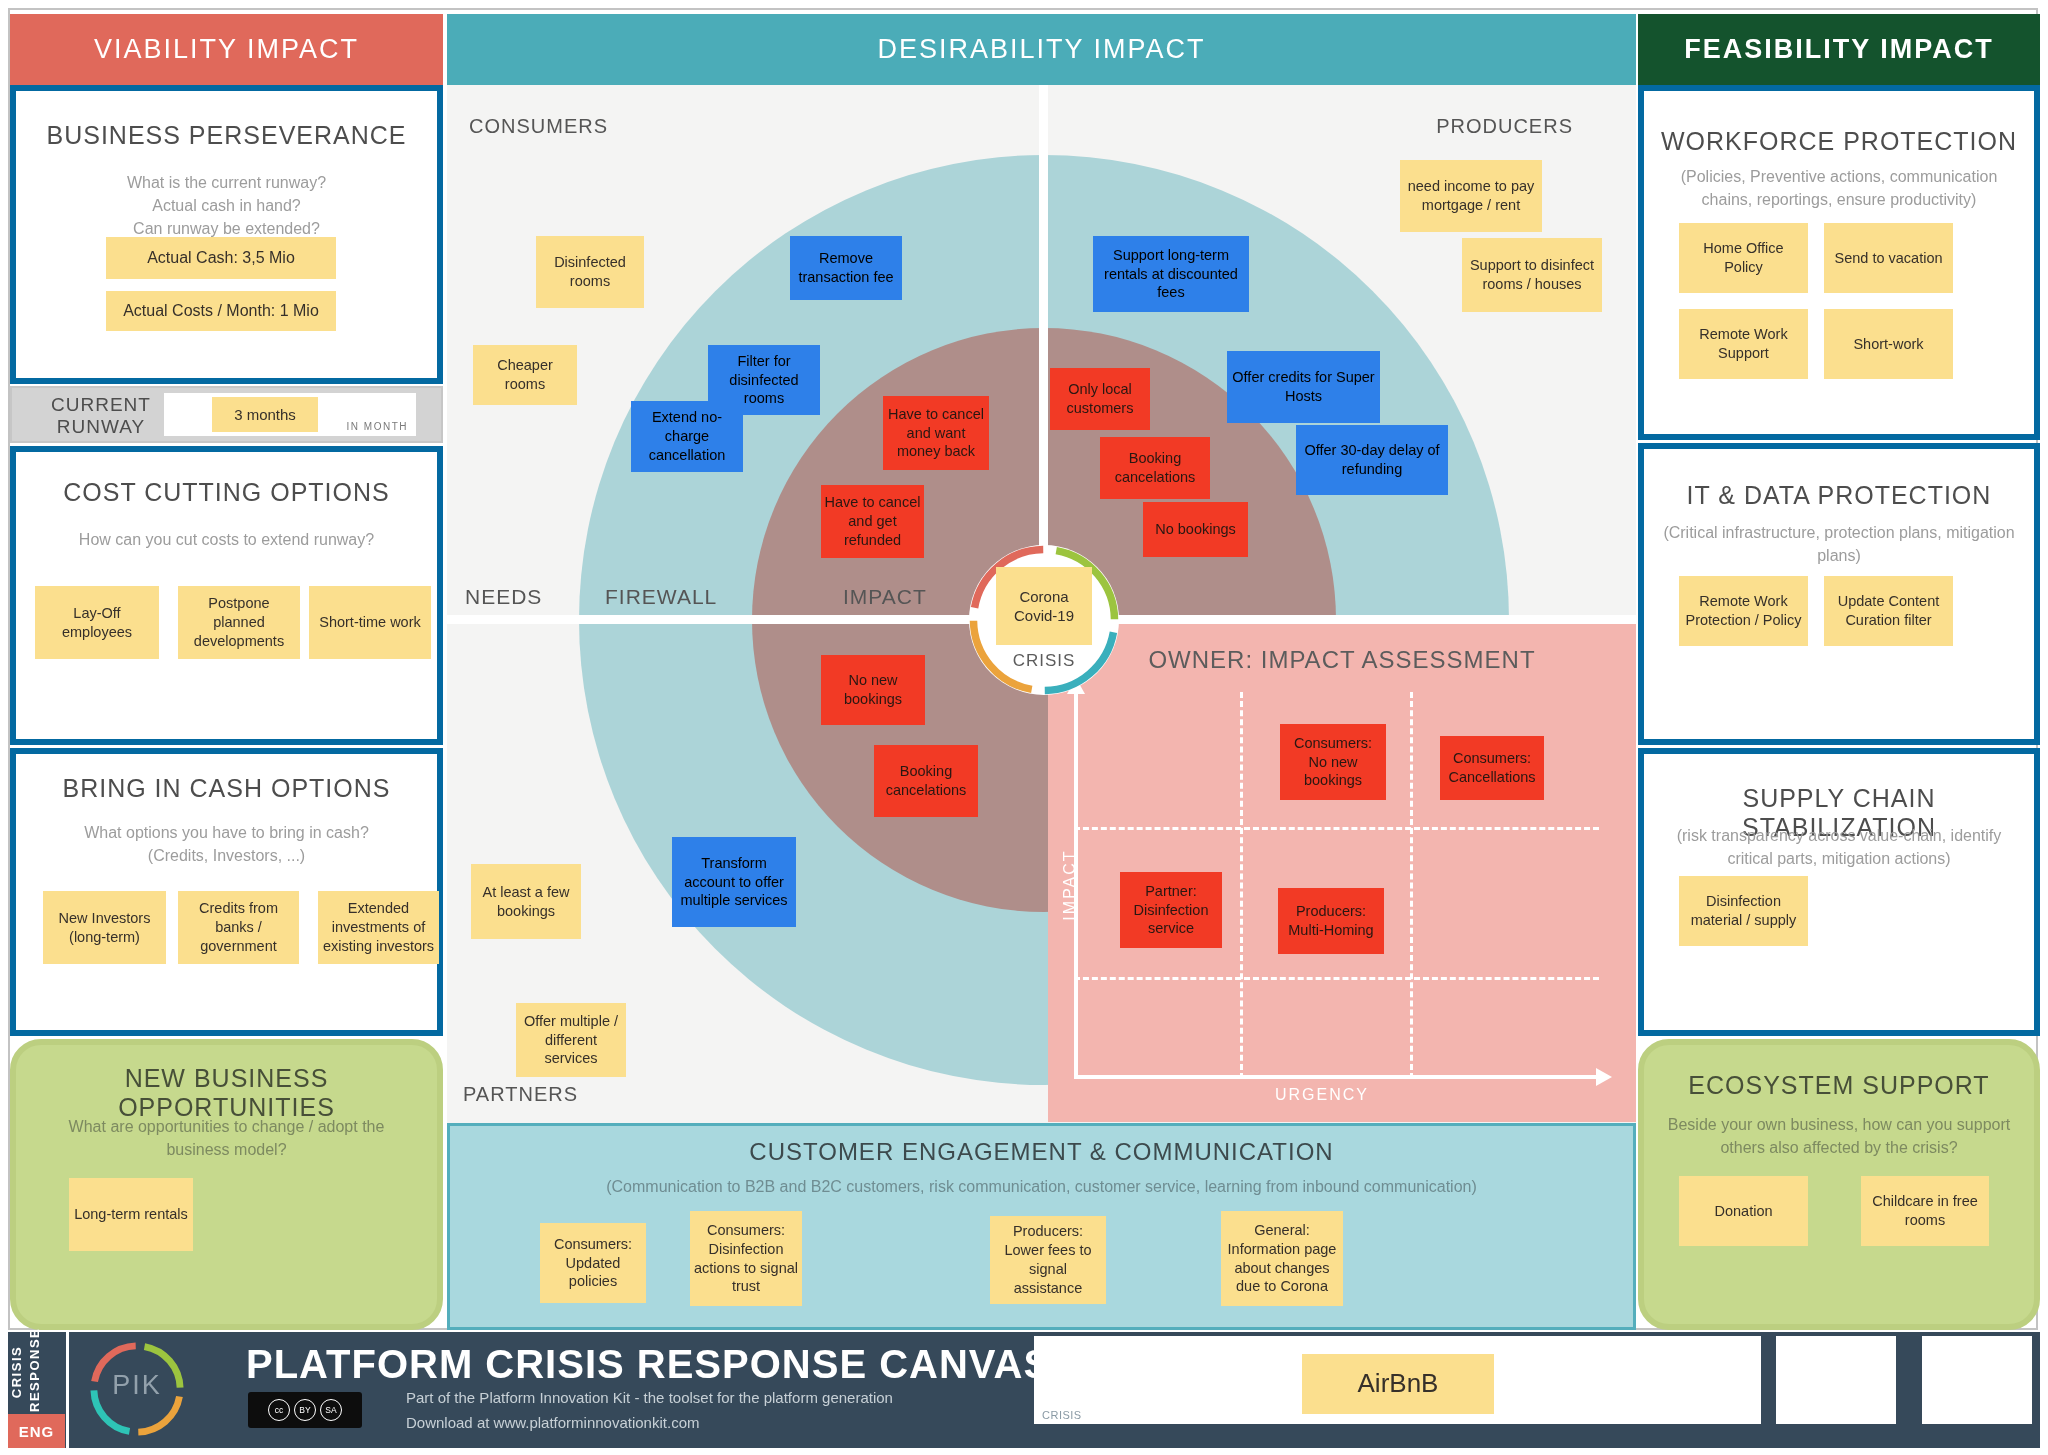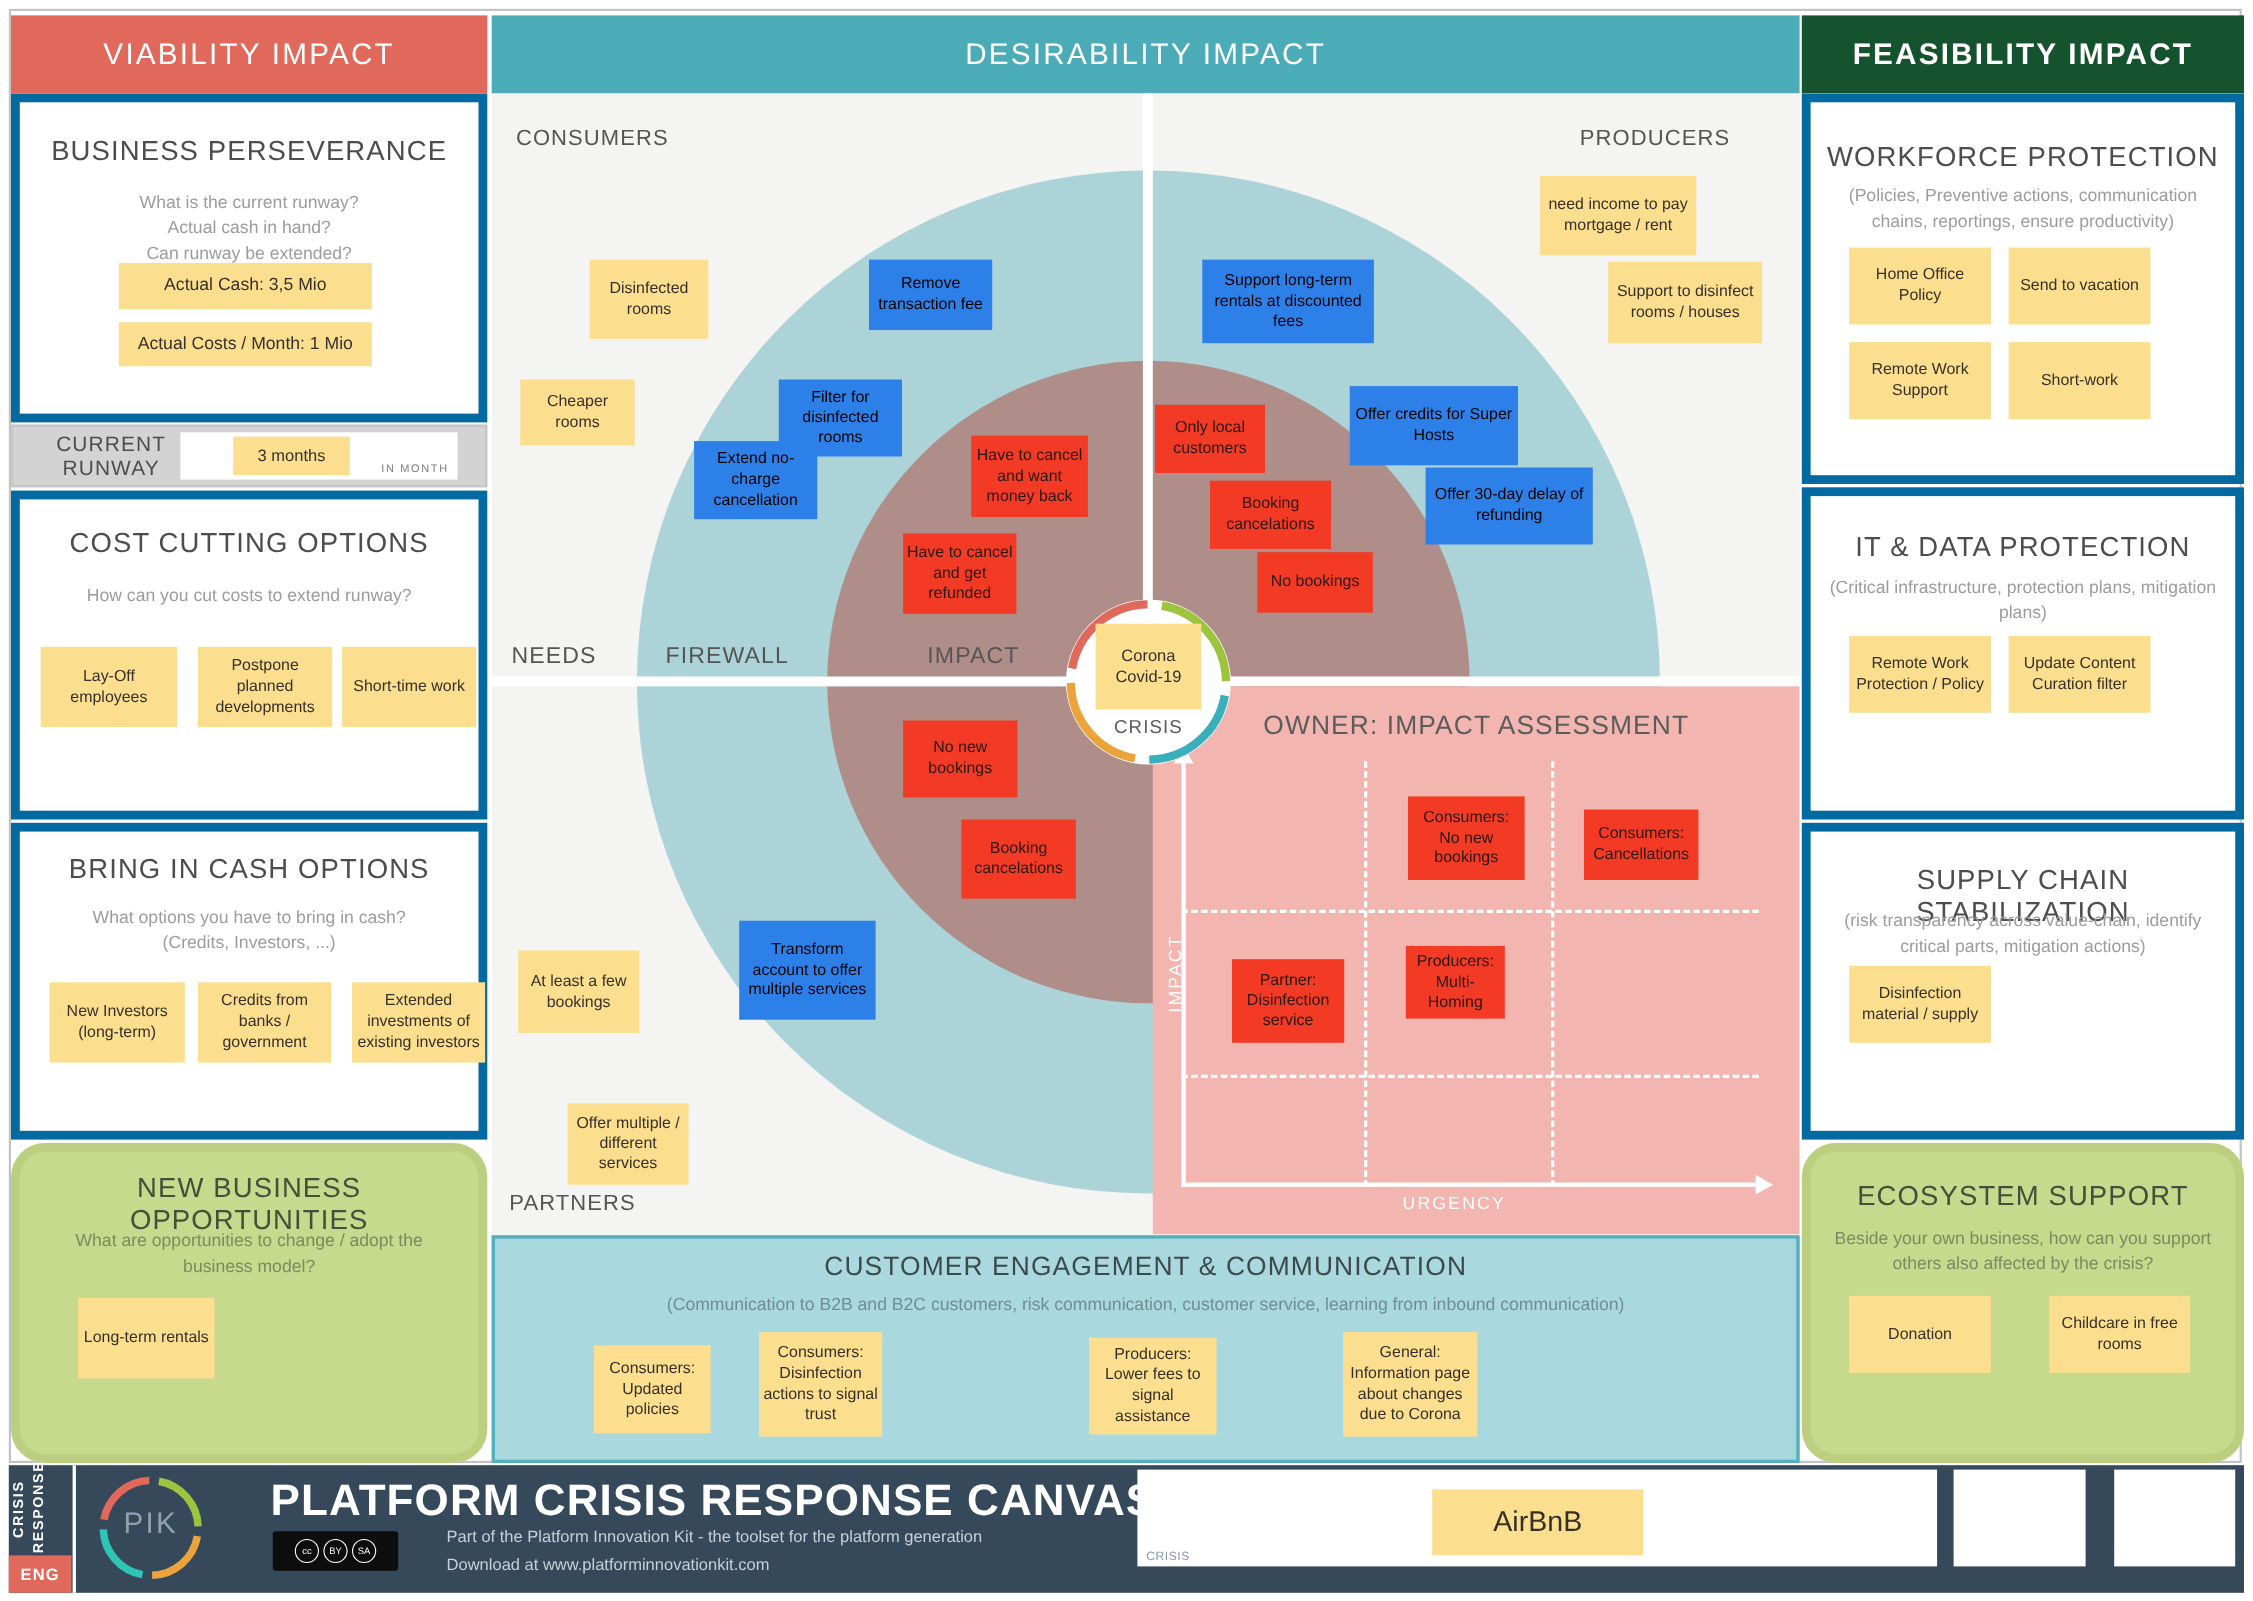--- a/index.html
+++ b/index.html
@@ -2,21 +2,21 @@
 <html><head>
 <meta charset="utf-8">
 <style>
   html,body{margin:0;padding:0;background:#fff;}
   .canvas{position:relative;width:2048px;height:1455px;background:#ffffff;overflow:hidden;
           font-family:"Liberation Sans",sans-serif;color:#333;}
   .abs{position:absolute;}
   .frame{position:absolute;left:8px;top:8px;width:2030px;height:1322px;border:2px solid #c3c3c3;box-sizing:border-box;pointer-events:none;}
   .hdr{position:absolute;height:71px;display:flex;align-items:center;justify-content:center;
        color:#fff;font-size:27px;letter-spacing:2px;}
-  .panel{position:absolute;background:#fff;border:8px solid #0369a1;box-sizing:border-box;}
+  .panel{position:absolute;background:#fff;border:6px solid #0369a1;box-sizing:border-box;}
   .panel.green{background:#c6d98d;border-color:#bccf80;border-radius:31px;}
   .sec-title{position:absolute;left:0;right:0;text-align:center;color:#4d4d4d;font-size:25px;letter-spacing:1px;}
   .question{position:absolute;left:12px;right:12px;text-align:center;color:#9c9c9c;font-size:16px;
             line-height:1.45;white-space:pre-line;}
   .note{position:absolute;display:flex;align-items:center;justify-content:center;text-align:center;
         padding:3px;box-sizing:border-box;font-size:14.5px;line-height:1.3;color:#36302a;}
   .note.y{background:#fbdf8e;}
   .note.b{background:#2e80e9;color:#000000;}
   .note.r{background:#f23a25;color:#2a1712;}
   .circle{position:absolute;border-radius:50%;}
@@ -112,21 +112,21 @@
       <div class="axlabel" style="left:0;right:40px;top:462px;text-align:center;">URGENCY</div>
 
       <div class="dashv" style="left:192px;top:68px;height:387px;"></div>
       <div class="dashv" style="left:362px;top:68px;height:387px;"></div>
       <div class="dashh" style="left:26px;top:203px;width:525px;"></div>
       <div class="dashh" style="left:26px;top:353px;width:525px;"></div>
 
       <div class="note r" style="left:232px;top:100px;width:106px;height:76px;">Consumers: No new bookings</div>
       <div class="note r" style="left:392px;top:112px;width:104px;height:64px;">Consumers: Cancellations</div>
       <div class="note r" style="left:72px;top:248px;width:102px;height:76px;">Partner: Disinfection service</div>
-      <div class="note r" style="left:230px;top:236px;width:90px;height:66px;">Producers: Multi-Homing</div>
+      <div class="note r" style="left:230px;top:264px;width:106px;height:66px;">Producers: Multi-Homing</div>
     </div>
 
     <div class="circle" style="left:522px;top:460px;width:150px;height:150px;background:#fff;z-index:7;">
       <svg viewBox="0 0 100 100" style="position:absolute;left:0;top:0;width:150px;height:150px;">
         <circle cx="50" cy="50" r="47" fill="none" stroke="#9cc43f" stroke-width="5" stroke-dasharray="65 230.4" transform="rotate(-80 50 50)"></circle>
         <circle cx="50" cy="50" r="47" fill="none" stroke="#3aafbc" stroke-width="5" stroke-dasharray="65 230.4" transform="rotate(10 50 50)"></circle>
         <circle cx="50" cy="50" r="47" fill="none" stroke="#eba33c" stroke-width="5" stroke-dasharray="65 230.4" transform="rotate(100 50 50)"></circle>
         <circle cx="50" cy="50" r="47" fill="none" stroke="#e0695b" stroke-width="5" stroke-dasharray="65 230.4" transform="rotate(190 50 50)"></circle>
       </svg>
       <div class="note y" style="left:27px;top:22px;width:96px;height:78px;font-size:15px;">Corona Covid-19</div>

